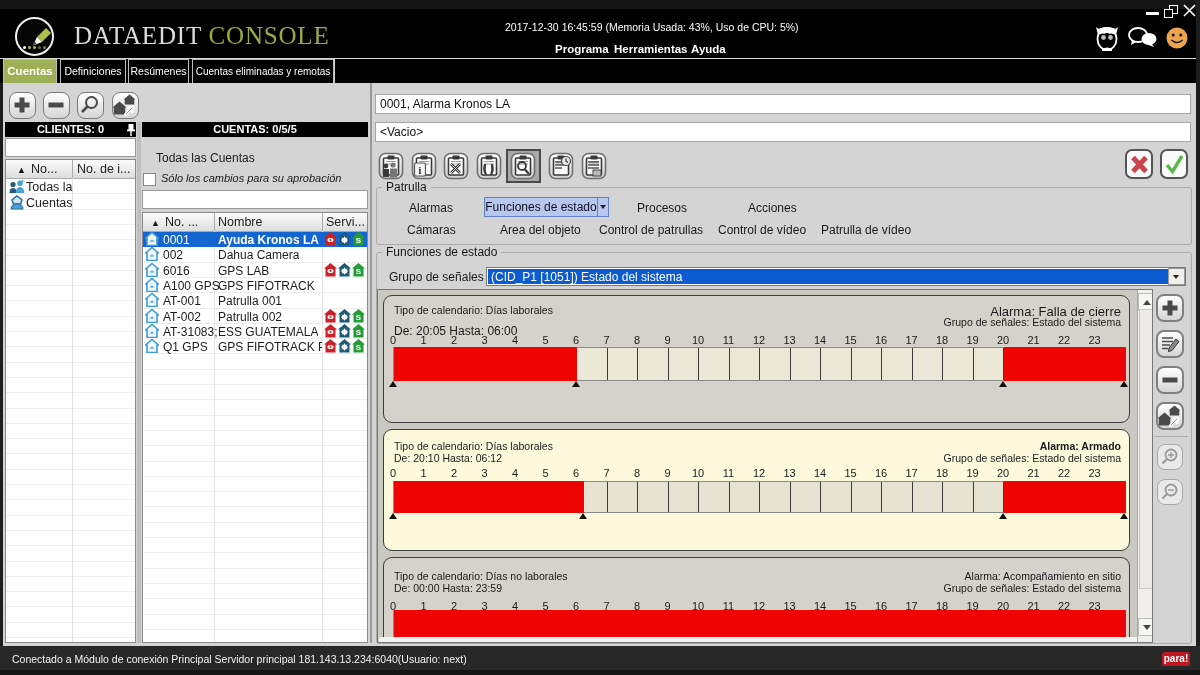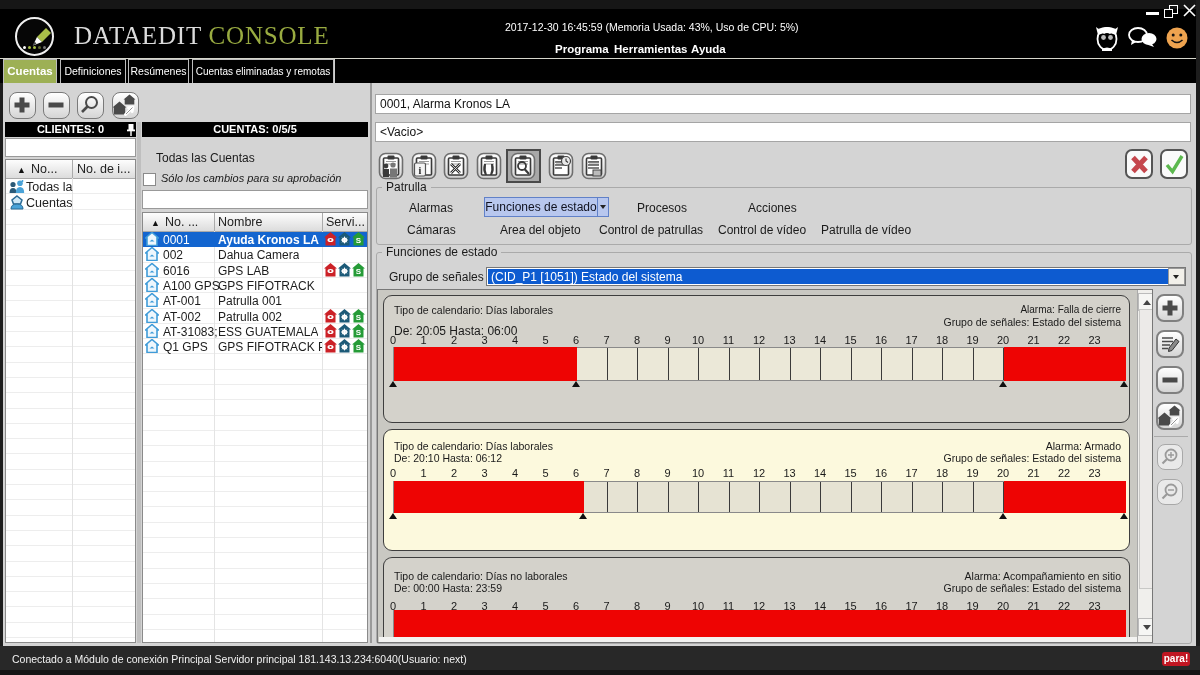--- a/index.html
+++ b/index.html
@@ -425,21 +425,21 @@
 <div class="ab" style="left:486px;top:267px;width:700px;height:19px;background:#fff;border:1px solid #777;box-sizing:border-box;"></div>
 <div class="ab" style="left:488px;top:269px;width:680px;height:15px;background:#0d5bd0;"></div>
 <div class="t" style="left:491px;top:269.5px;font-size:12px;color:#fff;">(CID_P1 [1051]) Estado del sistema</div>
 <div class="ab" style="left:1168px;top:268px;width:17px;height:17px;background:#f2f0ea;border:1px solid #999;box-sizing:border-box;">
     <div class="ab" style="left:4px;top:6px;width:0;height:0;border-left:3.5px solid transparent;border-right:3.5px solid transparent;border-top:4.5px solid #222;"></div>
   </div>
 <div class="ab" style="left:377px;top:289px;width:776px;height:354px;background:#c9c8c2;border:1px solid #777;box-sizing:border-box;overflow:hidden;" id="cal">
 <div class="ab" style="left:5px;top:5px;width:747px;height:128px;background:#d4d2cb;border:1.5px solid #3e3e3e;border-radius:9px;box-sizing:border-box;">
       <div class="t" style="left:10px;top:7.5px;font-size:10.5px;color:#1a1a1a;">Tipo de calendario: Días laborales</div>
       <div class="t" style="left:10px;top:28px;font-size:12px;color:#1a1a1a;">De: 20:05 Hasta: 06:00</div>
-      <div class="t" style="right:8px;top:7.5px;font-size:10px;color:#1a1a1a;">Alarma: Falla de cierre</div>
+      <div class="t" style="right:8px;top:7.5px;font-size:13px;color:#1a1a1a;">Alarma: Falla de cierre</div>
       <div class="t" style="right:8px;top:19.5px;font-size:10.5px;color:#1a1a1a;">Grupo de señales: Estado del sistema</div>
       <div class="ab" style="left:-6.25px;top:37.5px;width:732px;height:12px;display:flex;">
         <div style="width:30.5px;text-align:center;font-size:11px;color:#1a1a1a;">0</div>
         <div style="width:30.5px;text-align:center;font-size:11px;color:#1a1a1a;">1</div>
         <div style="width:30.5px;text-align:center;font-size:11px;color:#1a1a1a;">2</div>
         <div style="width:30.5px;text-align:center;font-size:11px;color:#1a1a1a;">3</div>
         <div style="width:30.5px;text-align:center;font-size:11px;color:#1a1a1a;">4</div>
         <div style="width:30.5px;text-align:center;font-size:11px;color:#1a1a1a;">5</div>
         <div style="width:30.5px;text-align:center;font-size:11px;color:#1a1a1a;">6</div>
         <div style="width:30.5px;text-align:center;font-size:11px;color:#1a1a1a;">7</div>
@@ -466,21 +466,21 @@
         <div class="ab" style="left:610px;top:-1px;width:122px;height:34px;background:#ee0403;"></div>
       </div>
       <div class="ab" style="left:5.0px;top:84.5px;width:0;height:0;border-left:4.5px solid transparent;border-right:4.5px solid transparent;border-bottom:6px solid #111;"></div>
       <div class="ab" style="left:188.0px;top:84.5px;width:0;height:0;border-left:4.5px solid transparent;border-right:4.5px solid transparent;border-bottom:6px solid #111;"></div>
       <div class="ab" style="left:615.0px;top:84.5px;width:0;height:0;border-left:4.5px solid transparent;border-right:4.5px solid transparent;border-bottom:6px solid #111;"></div>
       <div class="ab" style="left:736.0px;top:84.5px;width:0;height:0;border-left:4.5px solid transparent;border-right:4.5px solid transparent;border-bottom:6px solid #111;"></div>
     </div>
 <div class="ab" style="left:5px;top:139px;width:747px;height:122px;background:#fcf9dd;border:1.5px solid #3e3e3e;border-radius:9px;box-sizing:border-box;">
       <div class="t" style="left:10px;top:9.5px;font-size:10.5px;color:#1a1a1a;">Tipo de calendario: Días laborales</div>
       <div class="t" style="left:10px;top:21.5px;font-size:10.5px;color:#1a1a1a;">De: 20:10 Hasta: 06:12</div>
-      <div class="t" style="right:8px;top:9.5px;font-size:10.5px;color:#1a1a1a;">Alarma: Armado</div>
+      <div class="t" style="right:8px;top:9.5px;font-size:10.5px;color:#1a1a1a;font-weight:bold;">Alarma: Armado</div>
       <div class="t" style="right:8px;top:21.5px;font-size:10.5px;color:#1a1a1a;">Grupo de señales: Estado del sistema</div>
       <div class="ab" style="left:-6.25px;top:36.5px;width:732px;height:12px;display:flex;">
         <div style="width:30.5px;text-align:center;font-size:11px;color:#1a1a1a;">0</div>
         <div style="width:30.5px;text-align:center;font-size:11px;color:#1a1a1a;">1</div>
         <div style="width:30.5px;text-align:center;font-size:11px;color:#1a1a1a;">2</div>
         <div style="width:30.5px;text-align:center;font-size:11px;color:#1a1a1a;">3</div>
         <div style="width:30.5px;text-align:center;font-size:11px;color:#1a1a1a;">4</div>
         <div style="width:30.5px;text-align:center;font-size:11px;color:#1a1a1a;">5</div>
         <div style="width:30.5px;text-align:center;font-size:11px;color:#1a1a1a;">6</div>
         <div style="width:30.5px;text-align:center;font-size:11px;color:#1a1a1a;">7</div>

